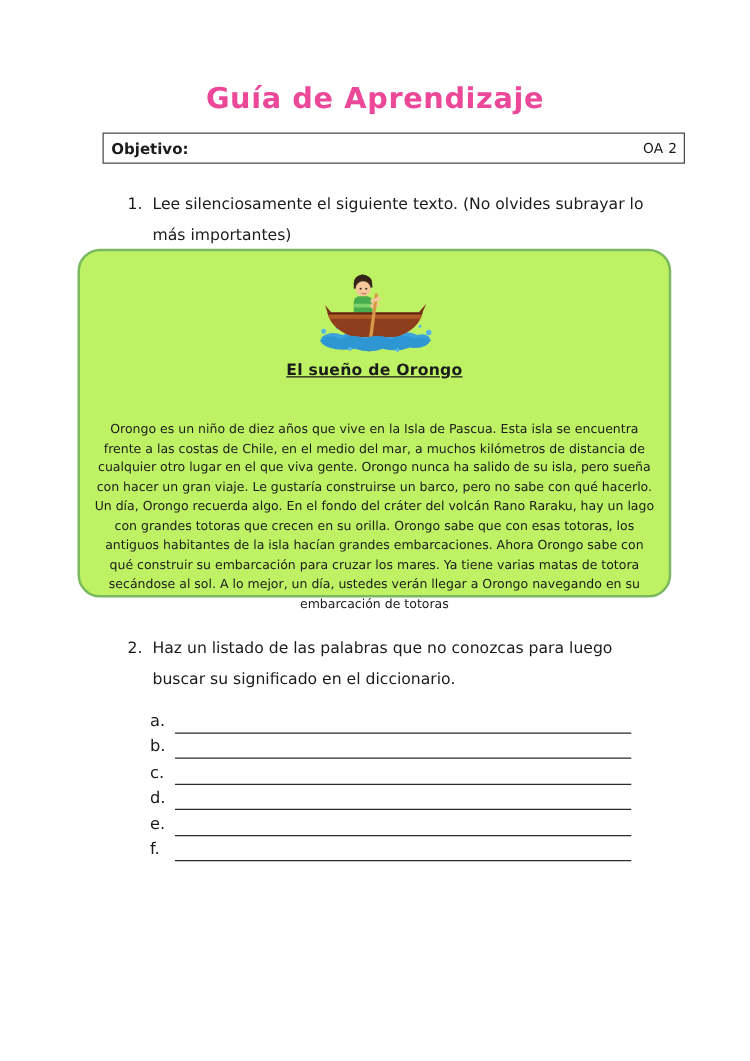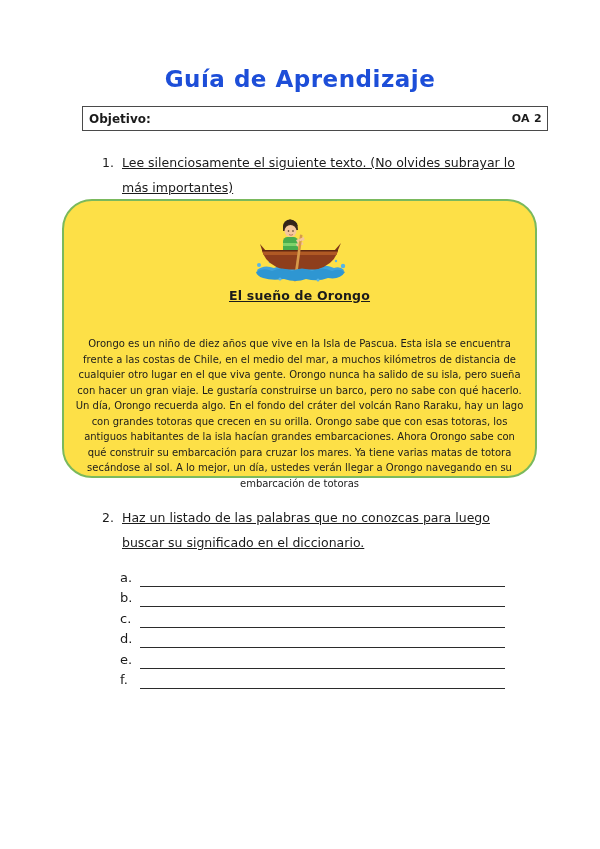--- a/index.html
+++ b/index.html
@@ -9,53 +9,53 @@
     position: relative;
     font-family: "DejaVu Sans", sans-serif;
     color: #1b1b1b;
     overflow: hidden;
   }
 
   .page-title {
     position: absolute; top: 66px; left: 0; width: 600px;
     text-align: center;
     font-size: 23px; letter-spacing: 0.5px;
-    color: #1d4ed8;
+    color: #ec4899;
   }
 
   .objective-box {
     position: absolute; left: 82px; top: 106px;
     width: 466px; height: 25px;
     border: 1px solid #4a4a4a;
     display: flex; align-items: center;
     padding-left: 6px;
     font-size: 12px;
     white-space: nowrap;
     justify-content: space-between;
   }
   .objective-box .lbl { font-weight: bold; margin-right: 5px; }
-  .objective-box .code { font-weight: bold; font-size: 11px; margin-right: 5px; letter-spacing: 0.3px; }
+  .objective-box .code { font-weight: normal; font-size: 11px; margin-right: 5px; letter-spacing: 0.3px; }
 
   .numbered-item {
     position: absolute;
     display: flex;
     font-size: 12.5px;
     line-height: 25px;
   }
   .numbered-item .num { width: 20px; flex: 0 0 20px; }
-  .numbered-item .txt { flex: 1; text-decoration: underline; }
+  .numbered-item .txt { flex: 1; }
   .item-1 { left: 102px; top: 150px; width: 425px; }
   .item-2 { left: 102px; top: 505px; width: 425px; }
 
   .reading-box {
     position: absolute; left: 62px; top: 199px;
     width: 475px; height: 279px;
     border: 2px solid #7ab95d;
-    border-radius: 30px;
-    background: #fde047;
+    border-radius: 18px;
+    background: #bef264;
     padding-left: 28px;
   }
   .illustration {
     position: absolute; top: 12px; left: 50%;
     transform: translateX(-50%);
     width: 100px; height: 72px;
   }
   .reading-title {
     position: absolute; top: 87px; left: 0; width: 100%;
     text-align: center;

